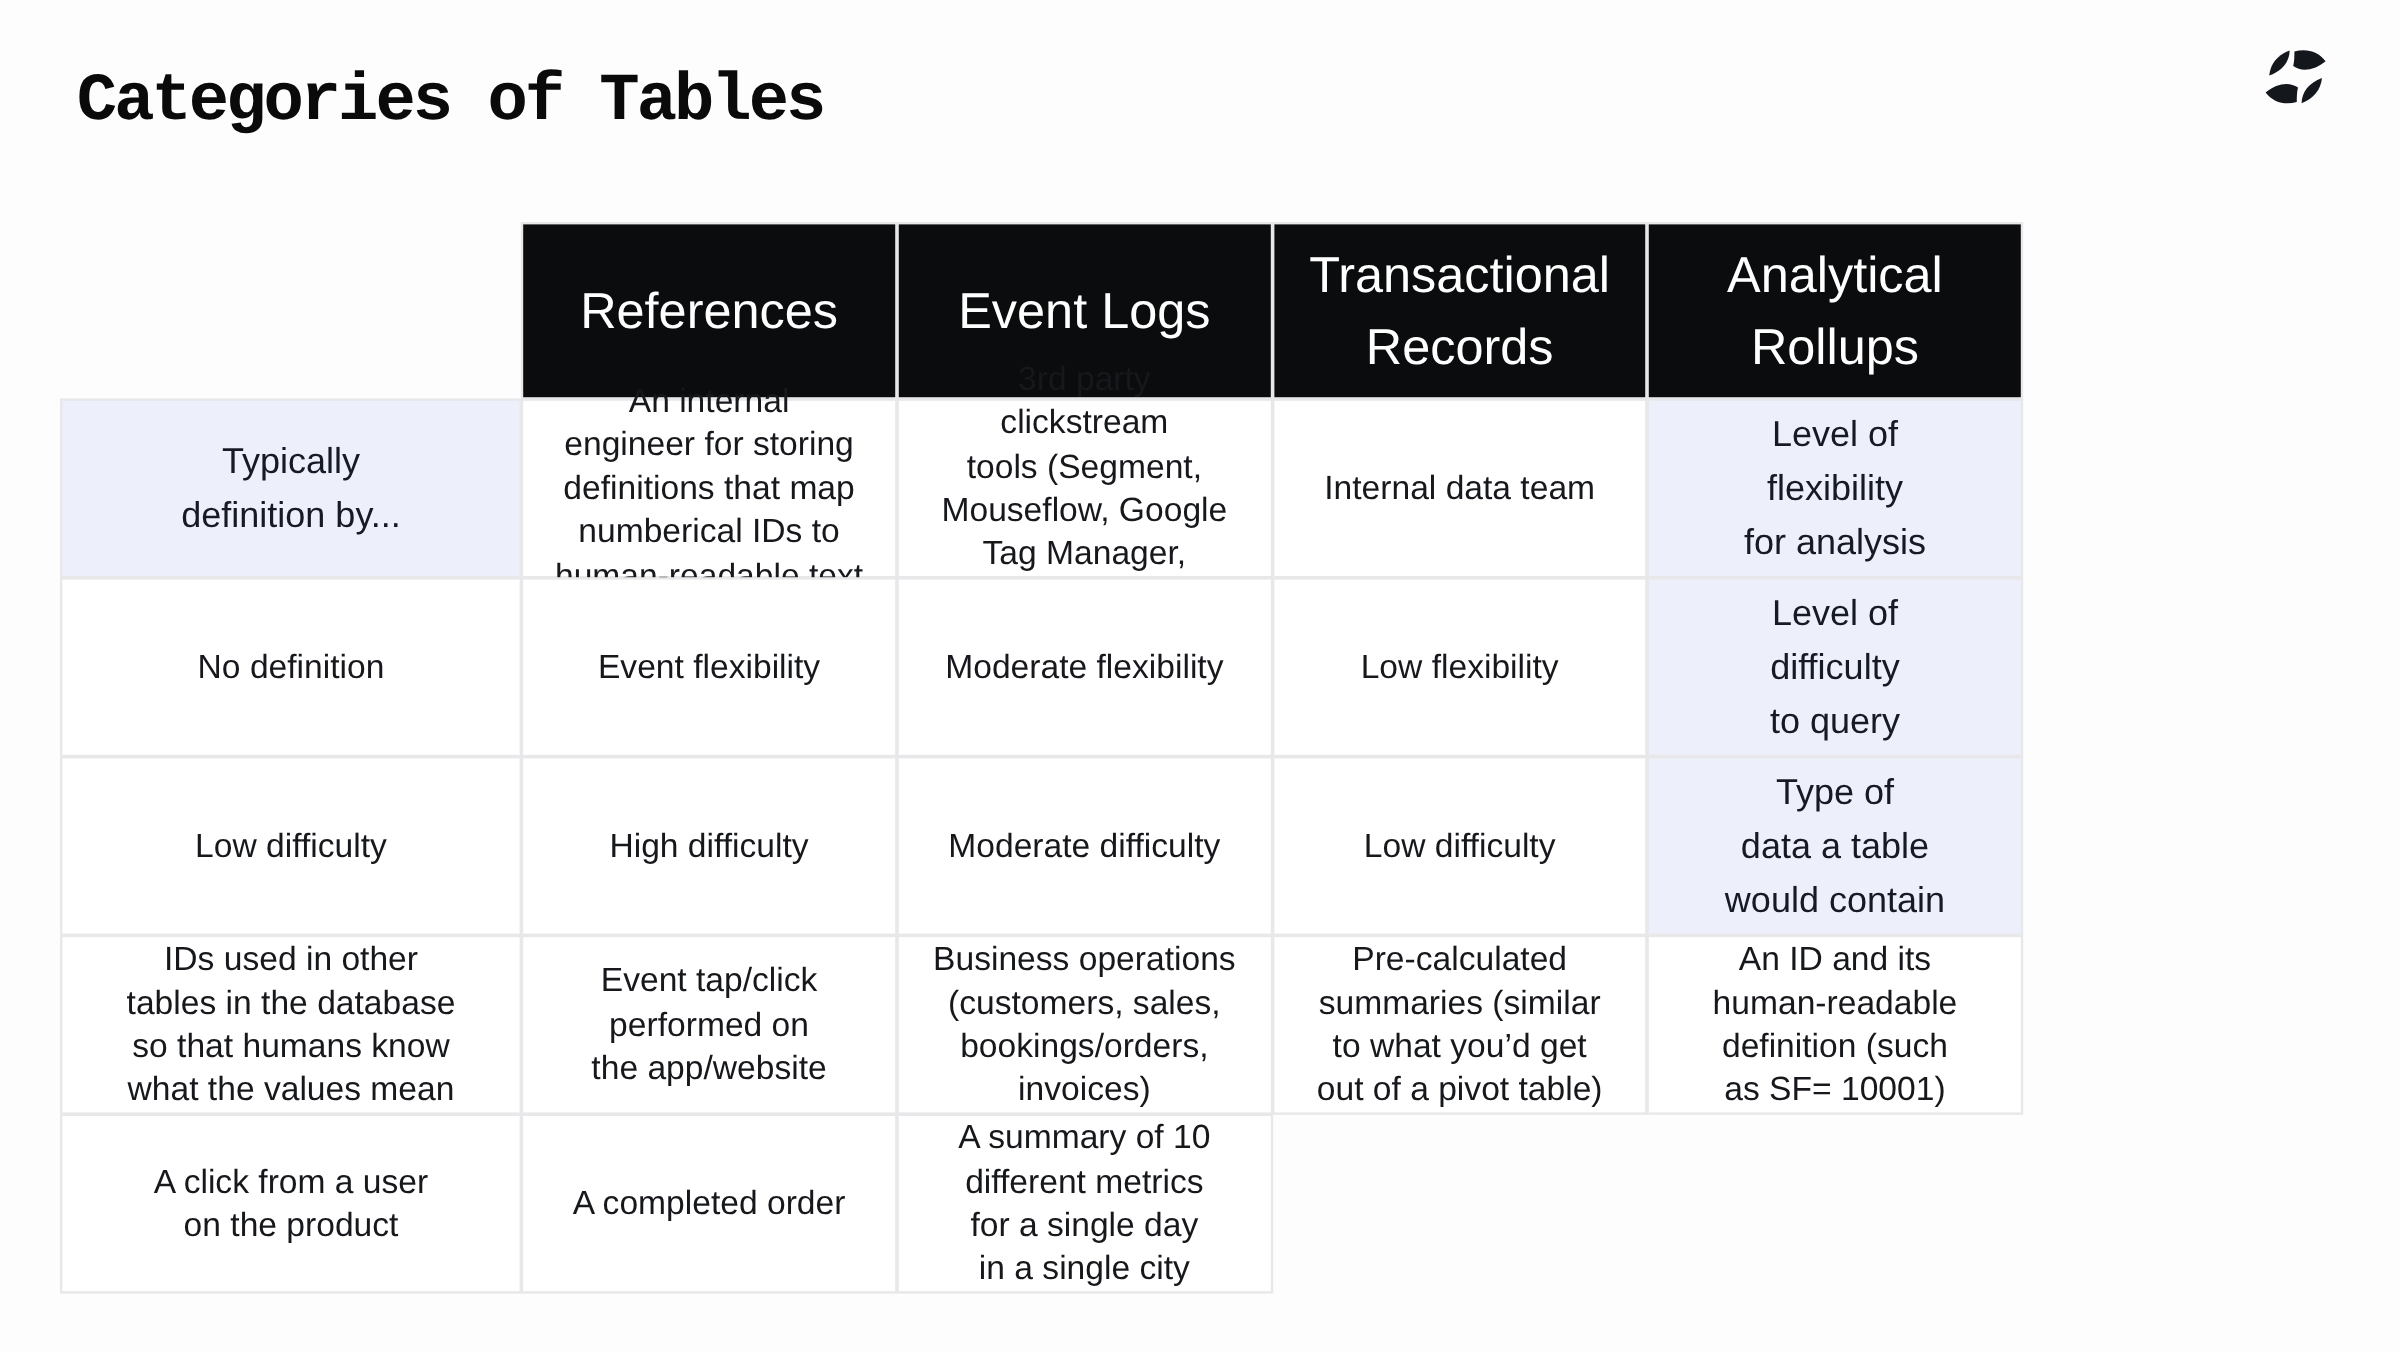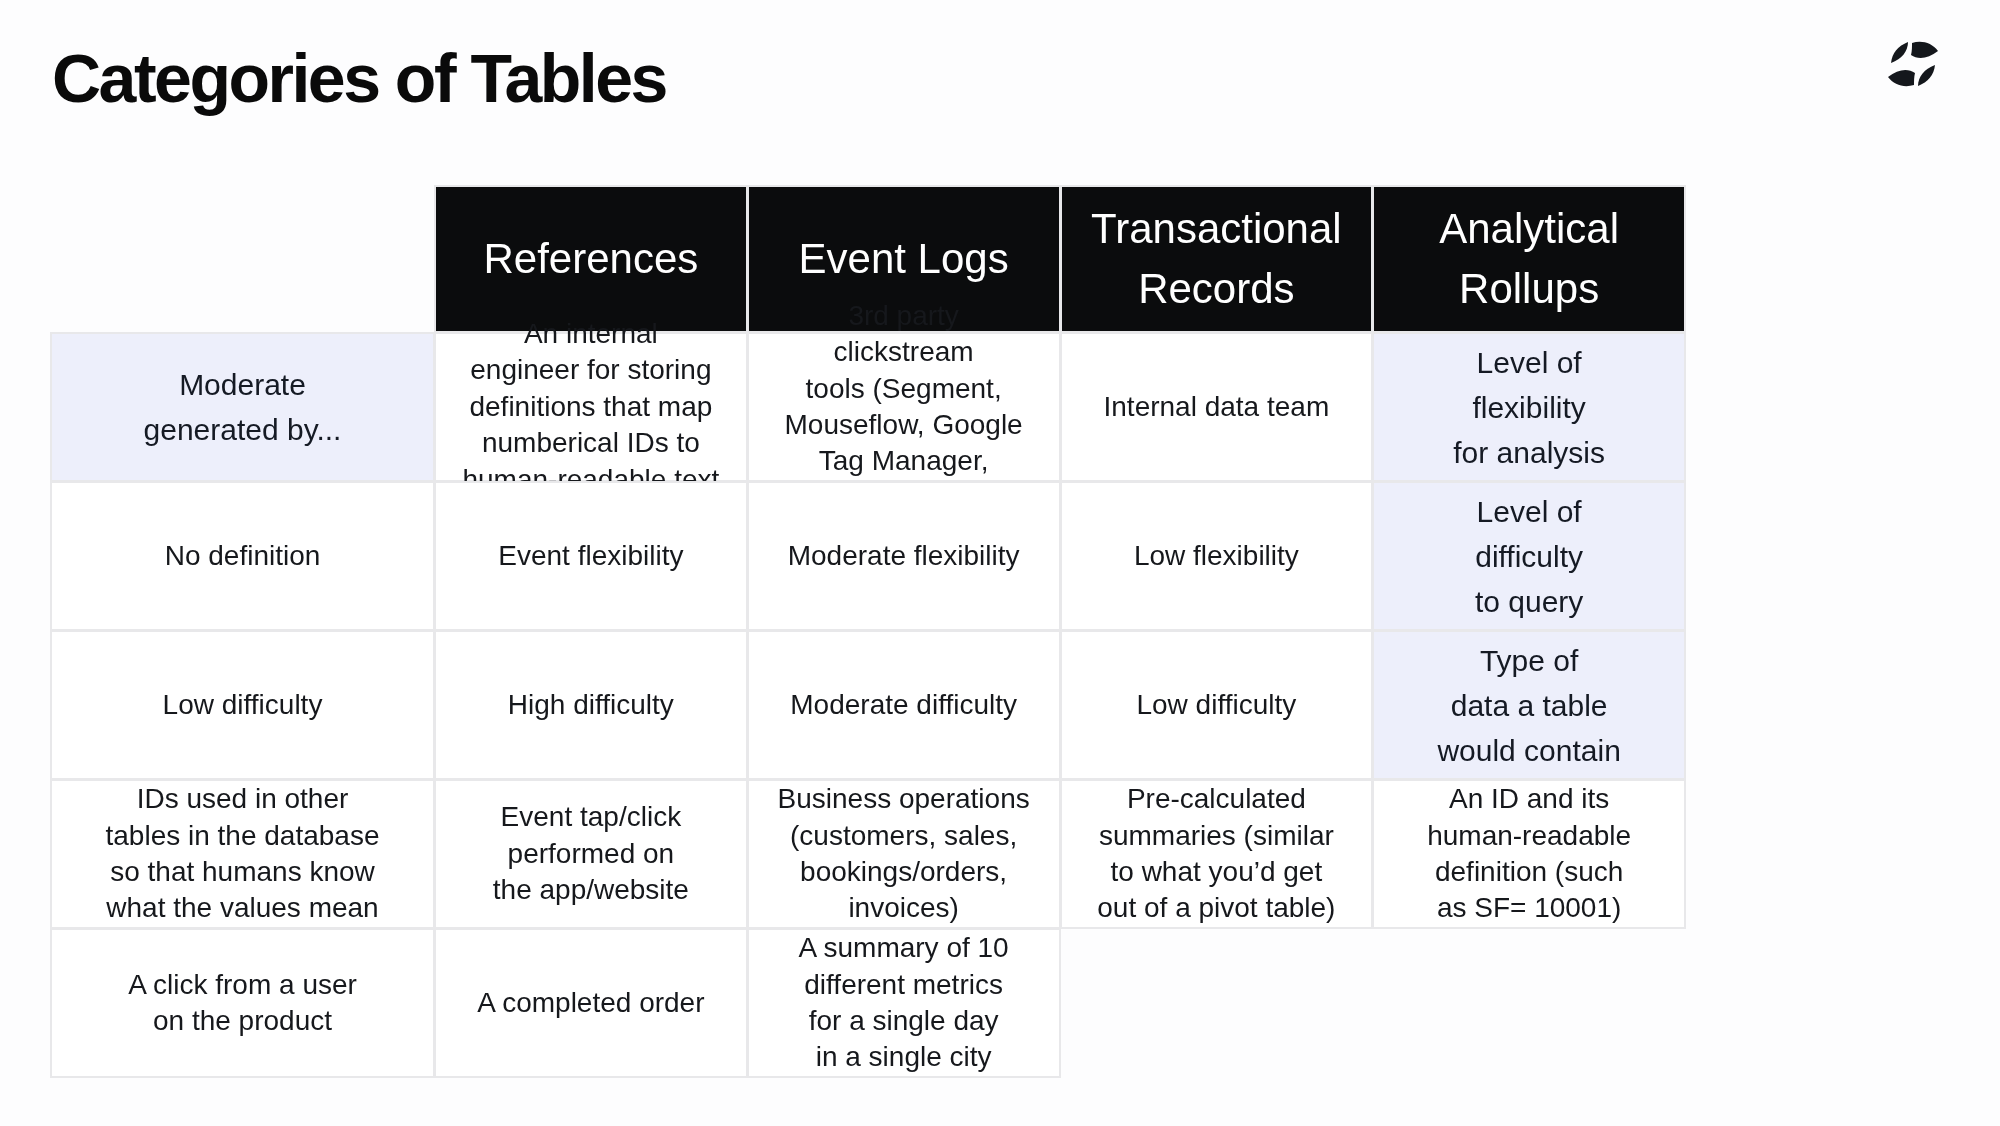--- a/index.html
+++ b/index.html
@@ -4,23 +4,23 @@
 <style>
   html,body{margin:0;padding:0;}
   body{
     width:2000px;height:1126px;
     position:relative;overflow:hidden;
     background:#fdfdfe;
     font-family:"Liberation Sans","DejaVu Sans",sans-serif;
     color:#16181c;
   }
   .page-title{
-    position:absolute;left:48px;top:40px;margin:4px;
-    font-size:68px;line-height:1;font-weight:700;
-    letter-spacing:-2.5px;color:#0a0a0a;
+    position:absolute;left:48px;top:40px;margin:16px;
+    font-size:56px;line-height:1;font-weight:700;
+    letter-spacing:-2.5px;color:#0a0a0a;font-family:Liberation Mono, monospace;
   }
   .logo{
     position:absolute;top:36px;right:55px;width:64px;height:56px;
   }
   .logo svg{width:100%;height:100%;display:block;}
   .table{
     position:absolute;left:52px;top:187px;width:1632px;
     display:grid;
     grid-template-columns:381px 1fr 1fr 1fr 1fr;
     grid-template-rows:144px repeat(5,146px);
@@ -76,21 +76,21 @@
       <span>Event Logs</span>
     </div>
   <div class="cell col-head">
       <span>Transactional Records</span>
     </div>
   <div class="cell col-head">
       <span>Analytical Rollups</span>
     </div>
 
   <div class="cell row-head">
-      <span>Moderate generated by...</span>
+      <span>Typically definition by...</span>
     </div>
   <div class="cell">
       <span>An internal engineer for storing definitions that map numberical IDs to human-readable text</span>
     </div>
   <div class="cell">
       <span>3rd party clickstream tools (Segment, Mouseflow, Google Tag Manager, Heap, etc.)</span>
     </div>
   <div class="cell">
       <span>Internal data team</span>
     </div>

